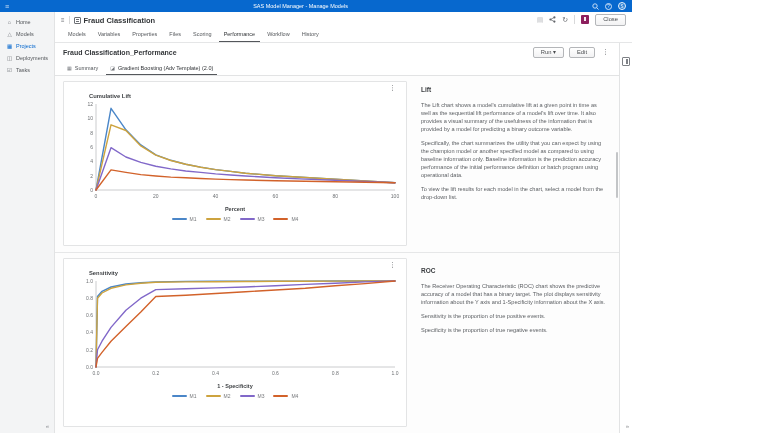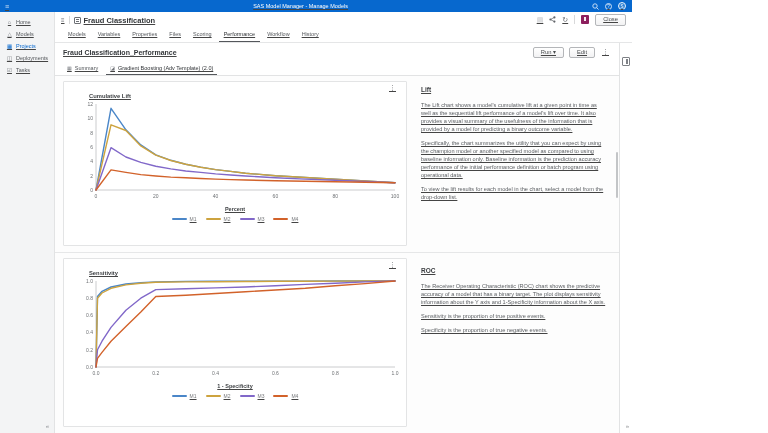--- a/index.html
+++ b/index.html
@@ -1,18 +1,18 @@
 <!DOCTYPE html>
 <html><head>
 <meta charset="utf-8">
 <style>
   * { margin:0; padding:0; box-sizing:border-box; }
   html,body { width:768px; height:433px; overflow:hidden; background:#fff;
     font-family:"Liberation Sans","DejaVu Sans",sans-serif; color:#444; }
-  .app { width:632px; height:433px; display:flex; flex-direction:column;text-decoration:underline; }
+  .app { width:632px; height:433px; display:flex; flex-direction:column; }
 
   
   .topbar { height:12px; background:#0768ce; display:flex; align-items:center; flex:0 0 auto; }
   .tb-menu { color:#cfe2f7; font-size:7px; margin-left:5px; line-height:1; }
   .tb-title { flex:1; text-align:center; color:#ffffff; font-size:5.5px; }
   .tb-right { display:flex; align-items:center; gap:6px; margin-right:6px; }
   .tb-ic { width:7px; height:7px; display:flex; align-items:center; justify-content:center; }
   .tb-help { width:7px; height:7px; border:0.8px solid #cfe2f7; border-radius:50%; color:#eaf3fc;
     font-size:4.5px; display:flex; align-items:center; justify-content:center; }
   .tb-avatar { width:8px; height:8px; border:0.8px solid #eaf3fc; border-radius:50%; color:#fff;

